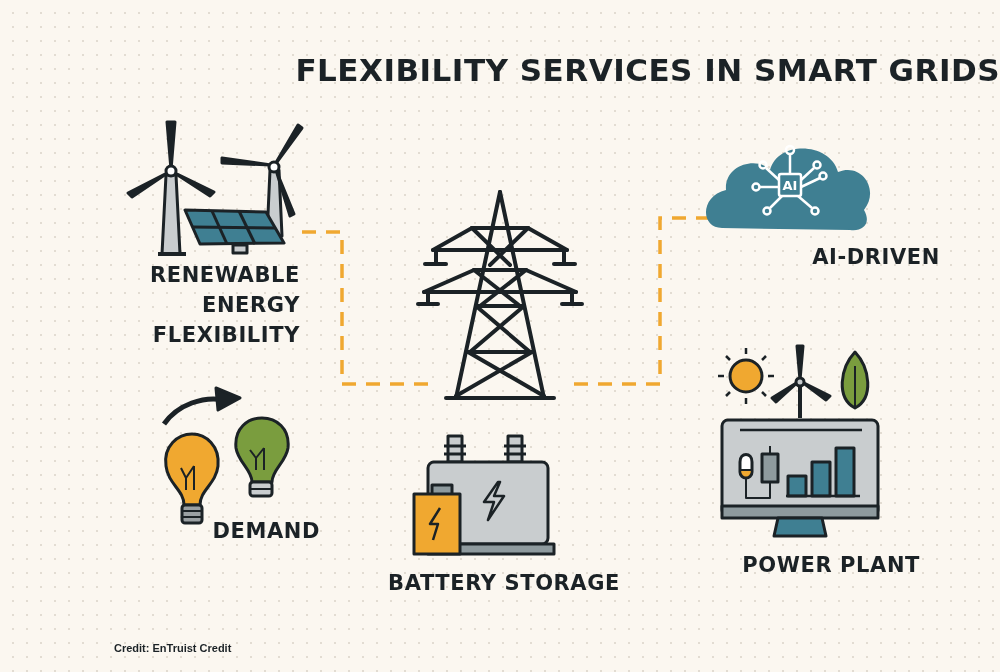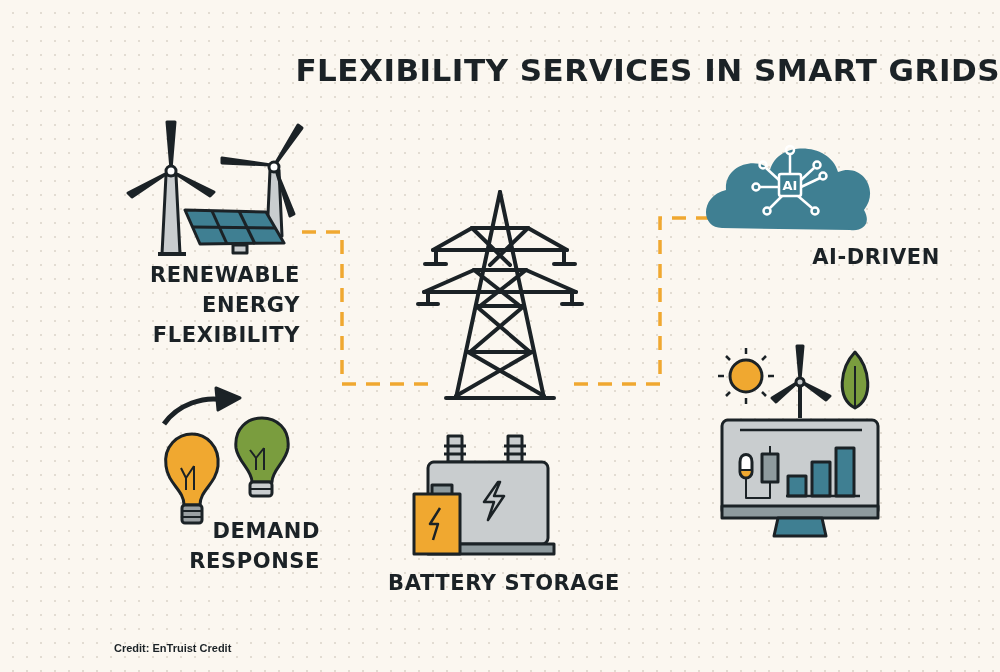--- a/index.html
+++ b/index.html
@@ -182,23 +182,23 @@
   <div>ENERGY</div>
   <div>FLEXIBILITY</div>
 </div>
 
 <div class="label" style="left:660px;top:242px;width:280px;">
   <div>AI-DRIVEN</div>
 </div>
 
 <div class="label" style="left:120px;top:516px;width:200px;">
   <div>DEMAND</div>
-  <div>RESPONSE</div>
 </div>
 
 <div class="label" style="left:360px;top:568px;width:260px;">
   <div>BATTERY STORAGE</div>
 </div>
 
 <div class="label" style="left:690px;top:550px;width:230px;">
+  <div>POWER PLANT</div>
 </div>
 
 <div class="credit">Credit: EnTruist Credit</div>
 
 </body></html>

